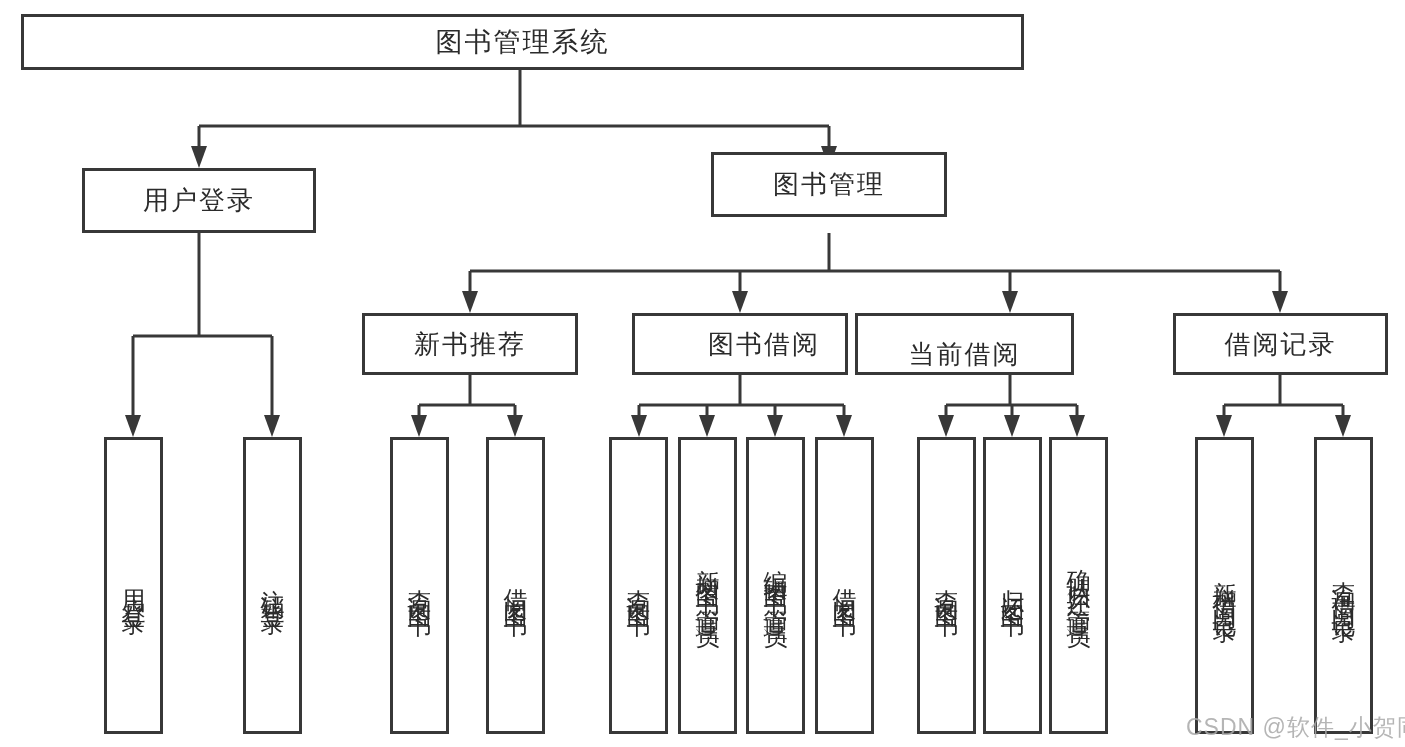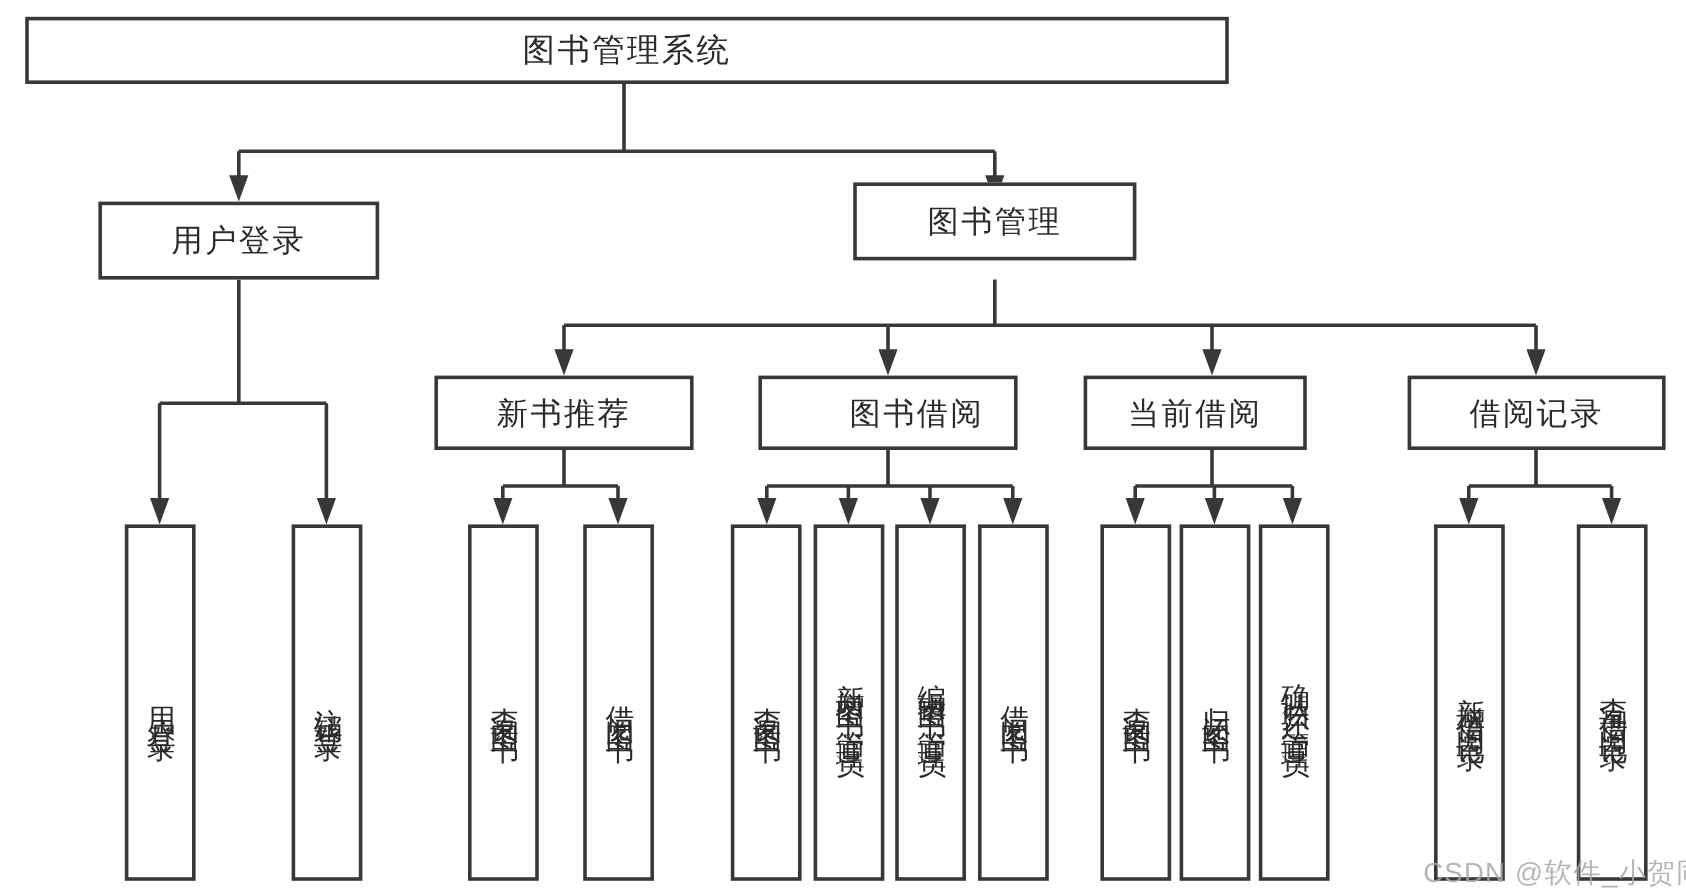--- a/index.html
+++ b/index.html
@@ -33,21 +33,21 @@
     justify-content: center;
     z-index: 2;
   }
   .node.hlabel { font-size: 26px; letter-spacing: 2px; }
   .node.root  { left: 21px;  top: 14px;  width: 1003px; height: 56px; font-size: 27px; }
   .node.l2a   { left: 82px;  top: 168px; width: 234px;  height: 65px; }
   .node.l2b   { left: 711px; top: 152px; width: 236px;  height: 65px; }
   .node.l3    { top: 313px; height: 62px; }
   .node.l3a   { left: 362px;  width: 216px; }
   .node.l3b   { left: 632px;  width: 216px; padding-left: 48px; }
-  .node.l3c   { left: 903px;  width: 186px; }
+  .node.l3c   { left: 855px;  width: 219px; align-items: flex-end; }
   .node.l3d   { left: 1173px; width: 215px; }
   .node.leaf  { top: 437px; height: 297px; width: 59px; }
   .vtext {
     writing-mode: vertical-rl;
     text-orientation: mixed;
     font-size: 24px;
     letter-spacing: 8px;
     line-height: 1;
     white-space: nowrap;
   }

